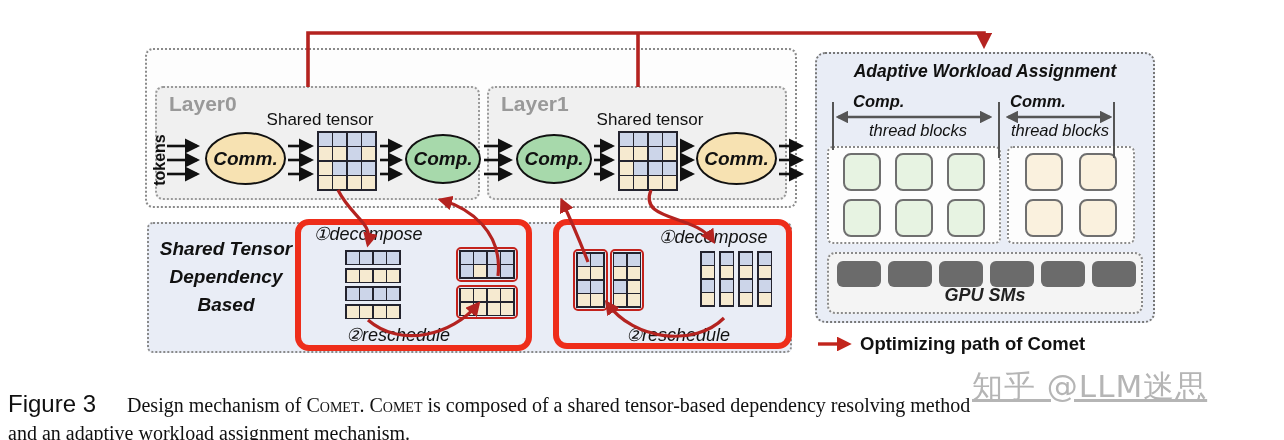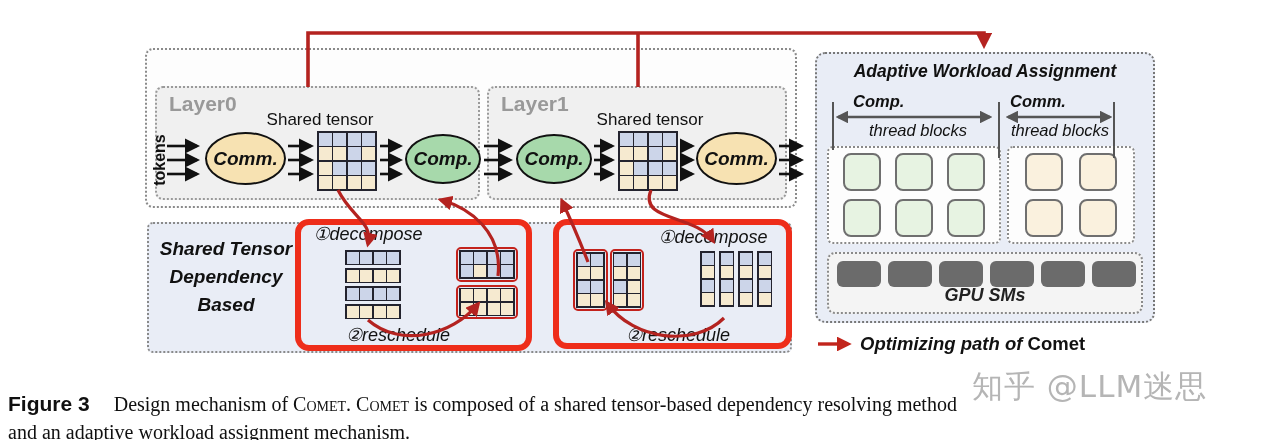--- a/index.html
+++ b/index.html
@@ -69,32 +69,32 @@
   .sq.tan { background:#faf1de; }
   .gpu-box { left:827px; top:252px; width:316px; height:62px; background:#f4f4f4;
     border:2px dotted #8a8a8a; border-radius:8px; }
   .gpu-row { position:absolute; left:6px; top:7px; width:302px; display:flex; gap:7px; justify-content:center; }
   .gpu-sm { width:44px; height:26px; background:#6b6b6b; border-radius:6px; }
   .gpu-label { left:827px; top:285px; width:316px; text-align:center; font-style:italic;
     font-weight:bold; font-size:18px; color:#222; }
 
   
   .legend-text { left:860px; top:333px; font-size:18.5px; color:#111; }
-  .legend-text .it { font-style:italic; font-weight:bold;text-align:center; }
+  .legend-text .it { font-weight:bold;text-align:center; }
   .legend-text .bd { font-weight:bold; }
 
   
   .caption { left:8px; top:390px; width:1276px; font-family:"Liberation Serif", serif;
     font-size:20px; color:#101010; line-height:28px; }
-  .cap-tag { font-family:"Liberation Sans", sans-serif; font-weight:bold; font-size:21px;
-    margin-right:24px; }
+  .cap-tag { font-family:"Liberation Sans", sans-serif; font-weight:normal; font-size:24px;
+    margin-right:31px; }
   .smallcaps { font-variant:small-caps; }
 
   .watermark { left:972px; top:366px; font-size:31px; color:#b5b5b5;
-    font-family:"DejaVu Sans", sans-serif; letter-spacing:1px; }
+    font-family:"DejaVu Sans", sans-serif; letter-spacing:1px;text-decoration:underline; }
 
   svg.overlay { position:absolute; left:0; top:0; width:1284px; height:440px; pointer-events:none; }
 </style>
 </head>
 <body>
 
 <div class="page">
 
   <div class="abs pipe-outer"></div>
 

